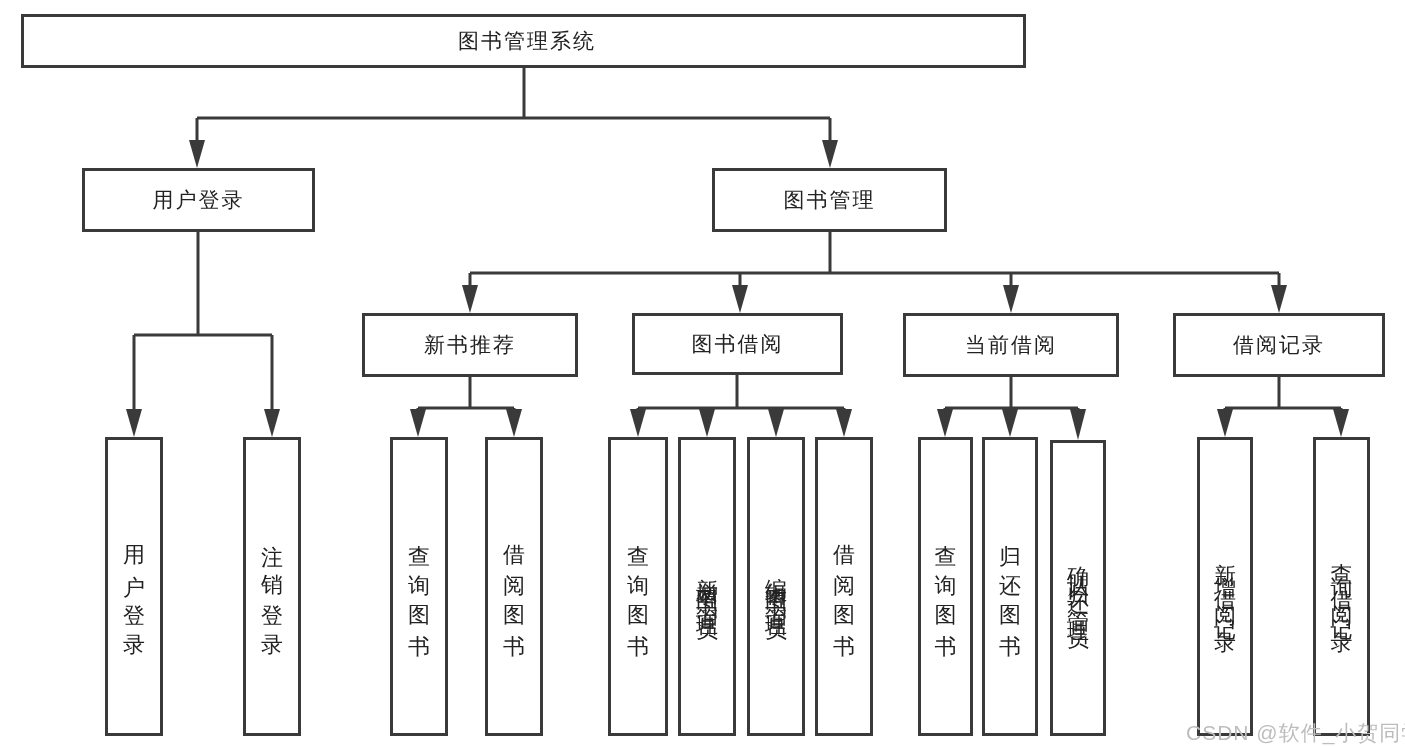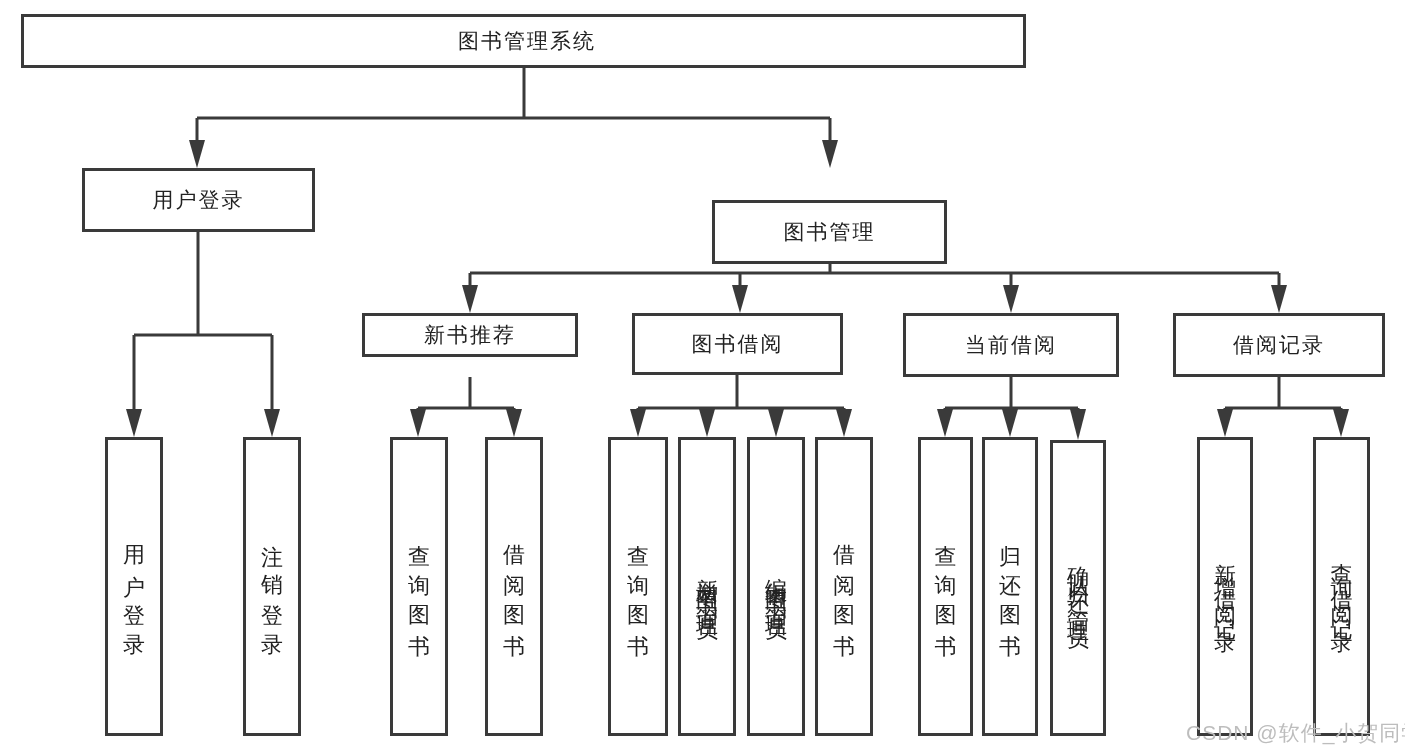--- a/index.html
+++ b/index.html
@@ -82,25 +82,25 @@
     </g>
   </svg>
 
   <div class="node root" style="left:21px;top:14px;width:1005px;height:54px;padding-left:7px;">
     <span class="lbl">图书管理系统</span>
   </div>
 
   <div class="node" style="left:82px;top:168px;width:233px;height:64px;">
     <span class="lbl">用户登录</span>
   </div>
-  <div class="node" style="left:712px;top:168px;width:235px;height:64px;margin-top:32px;">
+  <div class="node" style="left:712px;top:168px;width:235px;height:64px;">
     <span class="lbl">图书管理</span>
   </div>
 
-  <div class="node" style="left:362px;top:313px;width:216px;height:44px;text-align:right;">
+  <div class="node" style="left:362px;top:313px;width:216px;height:64px;text-align:right;">
     <span class="lbl">新书推荐</span>
   </div>
   <div class="node" style="left:632px;top:313px;width:211px;height:62px;align-items:center;">
     <span class="lbl">图书借阅</span>
   </div>
   <div class="node" style="left:1173px;top:313px;width:212px;height:64px;">
     <span class="lbl">借阅记录</span>
   </div>
   <div class="node" style="left:903px;top:313px;width:216px;height:64px;">
     <span class="lbl">当前借阅</span>

